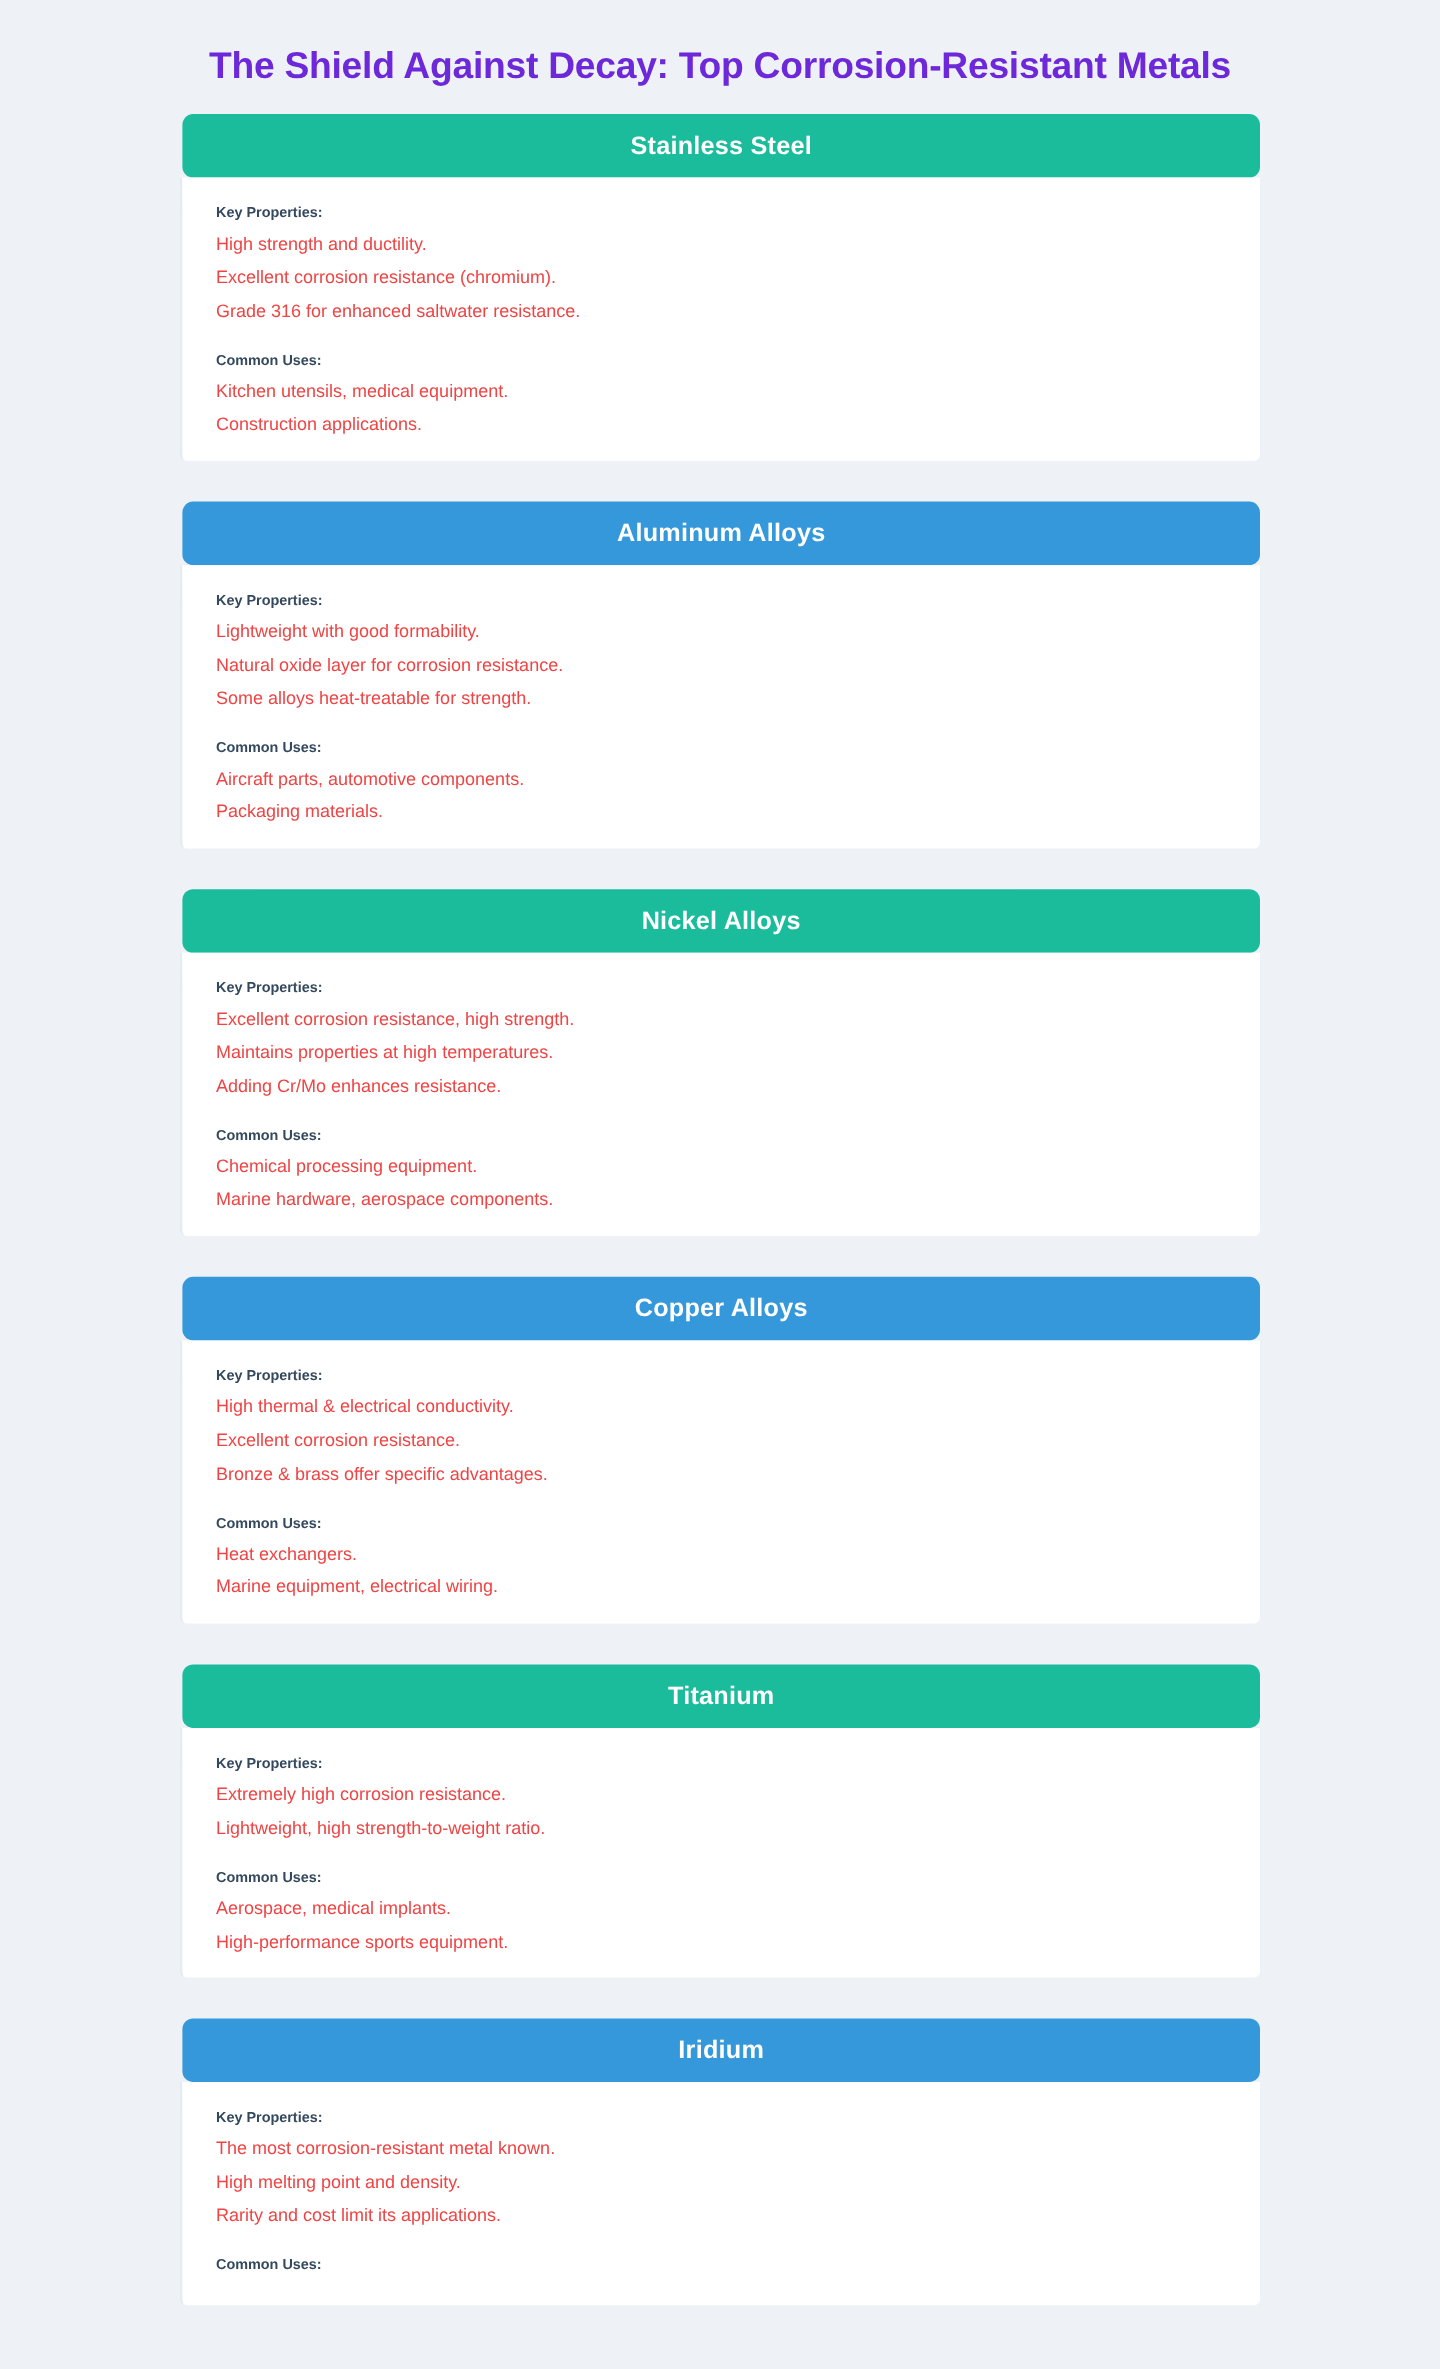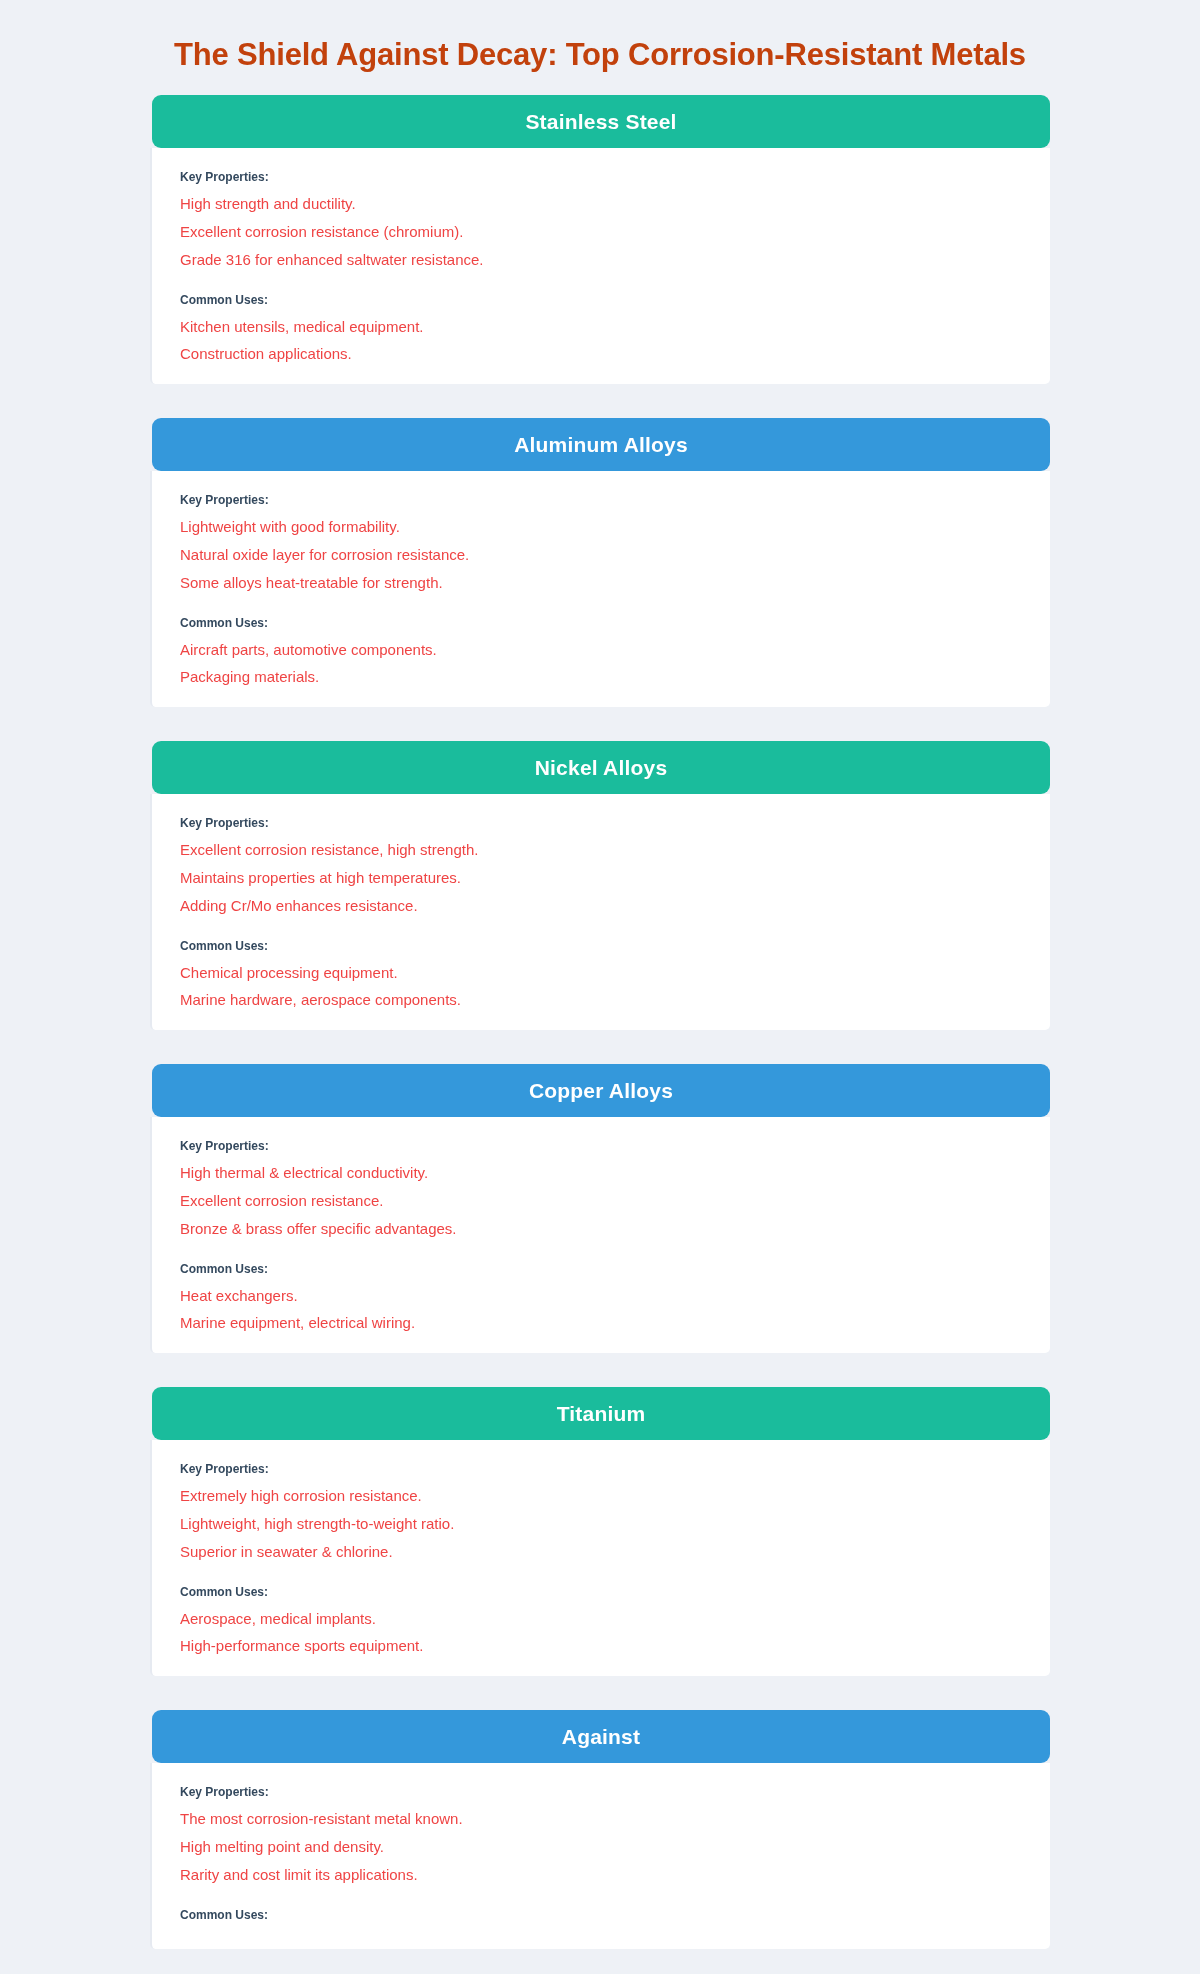--- a/index.html
+++ b/index.html
@@ -21,21 +21,21 @@
     padding: 0 0 18px 0;
   }
 
   
   .page-title {
     margin: 0;
     padding: 36px 20px 22px 20px;
     text-align: center;
     font-size: 31px;
     font-weight: bold;
-    color: #c2410c;
+    color: #6d28d9;
     letter-spacing: -0.2px;
     line-height: 1.2;
     border-radius: 22px;
   }
 
   
   .cards {
     width: 900px;
     margin: 0 auto;
     padding: 0;
@@ -156,29 +156,28 @@
         </div>
       </div>
       <div class="metal-card">
         <div class="card-header accent-green">
           <span>Titanium</span>
         </div>
         <div class="card-body">
           <div class="section-label">Key Properties:</div>
           <div class="detail-line">Extremely high corrosion resistance.</div>
           <div class="detail-line">Lightweight, high strength-to-weight ratio.</div>
-          <div class="detail-line">Superior in seawater &amp; chlorine.</div>
           <div class="section-label uses">Common Uses:</div>
           <div class="detail-line">Aerospace, medical implants.</div>
           <div class="detail-line">High-performance sports equipment.</div>
         </div>
       </div>
       <div class="metal-card">
         <div class="card-header accent-blue">
-          <span>Against</span>
+          <span>Iridium</span>
         </div>
         <div class="card-body">
           <div class="section-label">Key Properties:</div>
           <div class="detail-line">The most corrosion-resistant metal known.</div>
           <div class="detail-line">High melting point and density.</div>
           <div class="detail-line">Rarity and cost limit its applications.</div>
           <div class="section-label uses">Common Uses:</div>
         </div>
       </div>
     </div>

